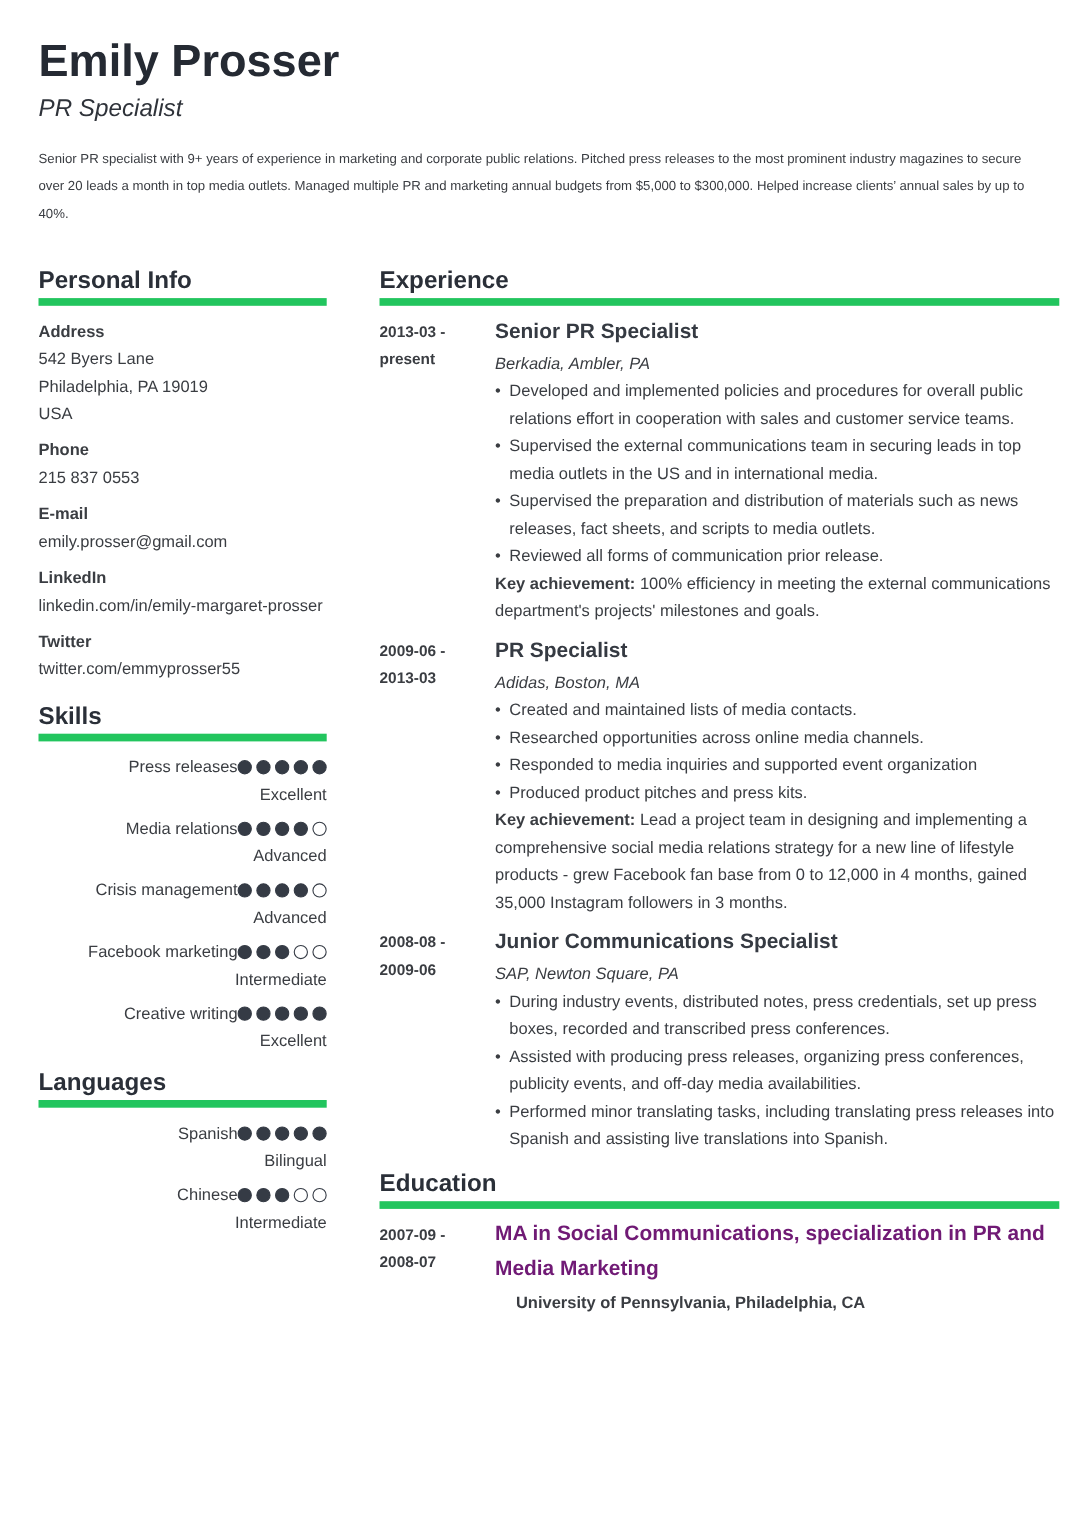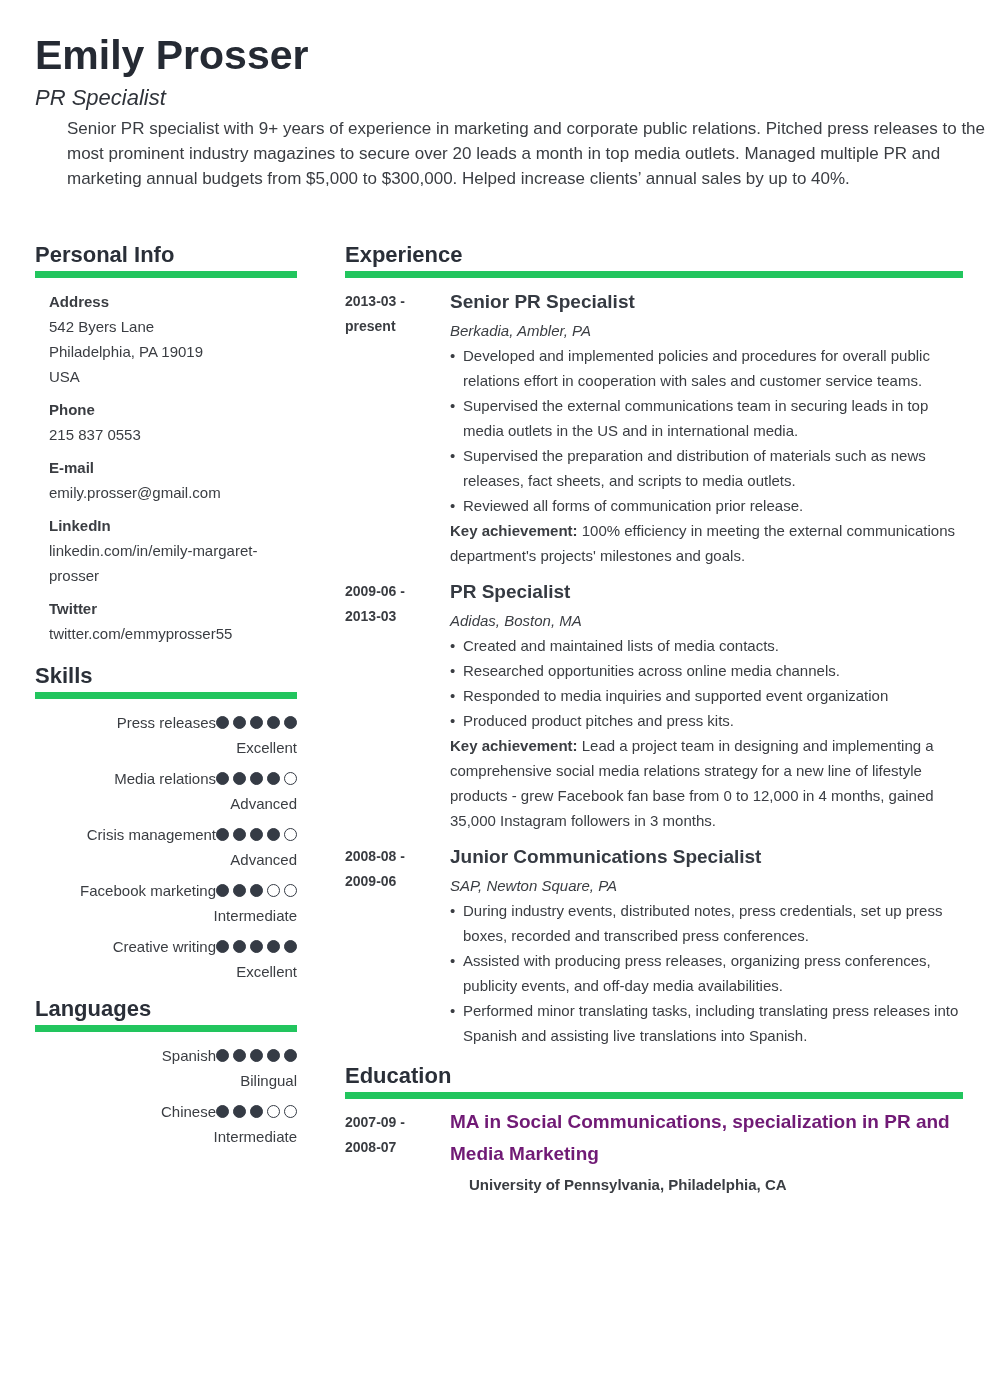--- a/index.html
+++ b/index.html
@@ -14,31 +14,31 @@
   .page { position: absolute; left: 35px; top: 0; width: 920px; }
   .name {
     position: absolute; top: 31px; left: 0;
     font-size: 41px; line-height: 48px; font-weight: bold; color: #252a33;
   }
   .job-title {
     position: absolute; top: 84px; left: 0;
     font-size: 22px; line-height: 28px; font-style: italic; color: #2f333a;
   }
   .summary {
-    position: absolute; top: 116px; left: 0; width: 920px;
-    font-size: 17px; line-height: 25px; color: #3a3d42; margin-left: 32px;
+    position: absolute; top: 132px; left: 0; width: 920px;
+    font-size: 12px; line-height: 25px; color: #3a3d42;
   }
   .left-col { position: absolute; left: 0; top: 240px; width: 262px; }
   .right-col { position: absolute; left: 310px; top: 240px; width: 618px; }
   .section-title {
     font-size: 22px; line-height: 30px; font-weight: bold; color: #2a2f38;
     border-bottom: 7px solid #22c55e; padding-bottom: 1px; margin-bottom: 11px;
   }
   .info-label { font-weight: bold; color: #3a3d42; }
-  .info-block { margin-bottom: 8px; margin-left: 14px; }
+  .info-block { margin-bottom: 8px; }
   .skills { margin-top: 15px; }
   .skill { margin-bottom: 6px; }
   .skill-row { display: flex; justify-content: flex-end; align-items: flex-start; }
   .skill-name { max-width: 140px; }
   .dots { display: flex; gap: 4px; margin-top: 6px; }
   .dot { width: 13px; height: 13px; border-radius: 50%; background: #353b45; border: 1px solid #353b45; }
   .dot.empty { background: #ffffff; border: 1px solid #353b45; }
   .skill-level { text-align: right; }
   .languages { margin-top: 10px; }
   .job { display: flex; margin-bottom: 11px; }

